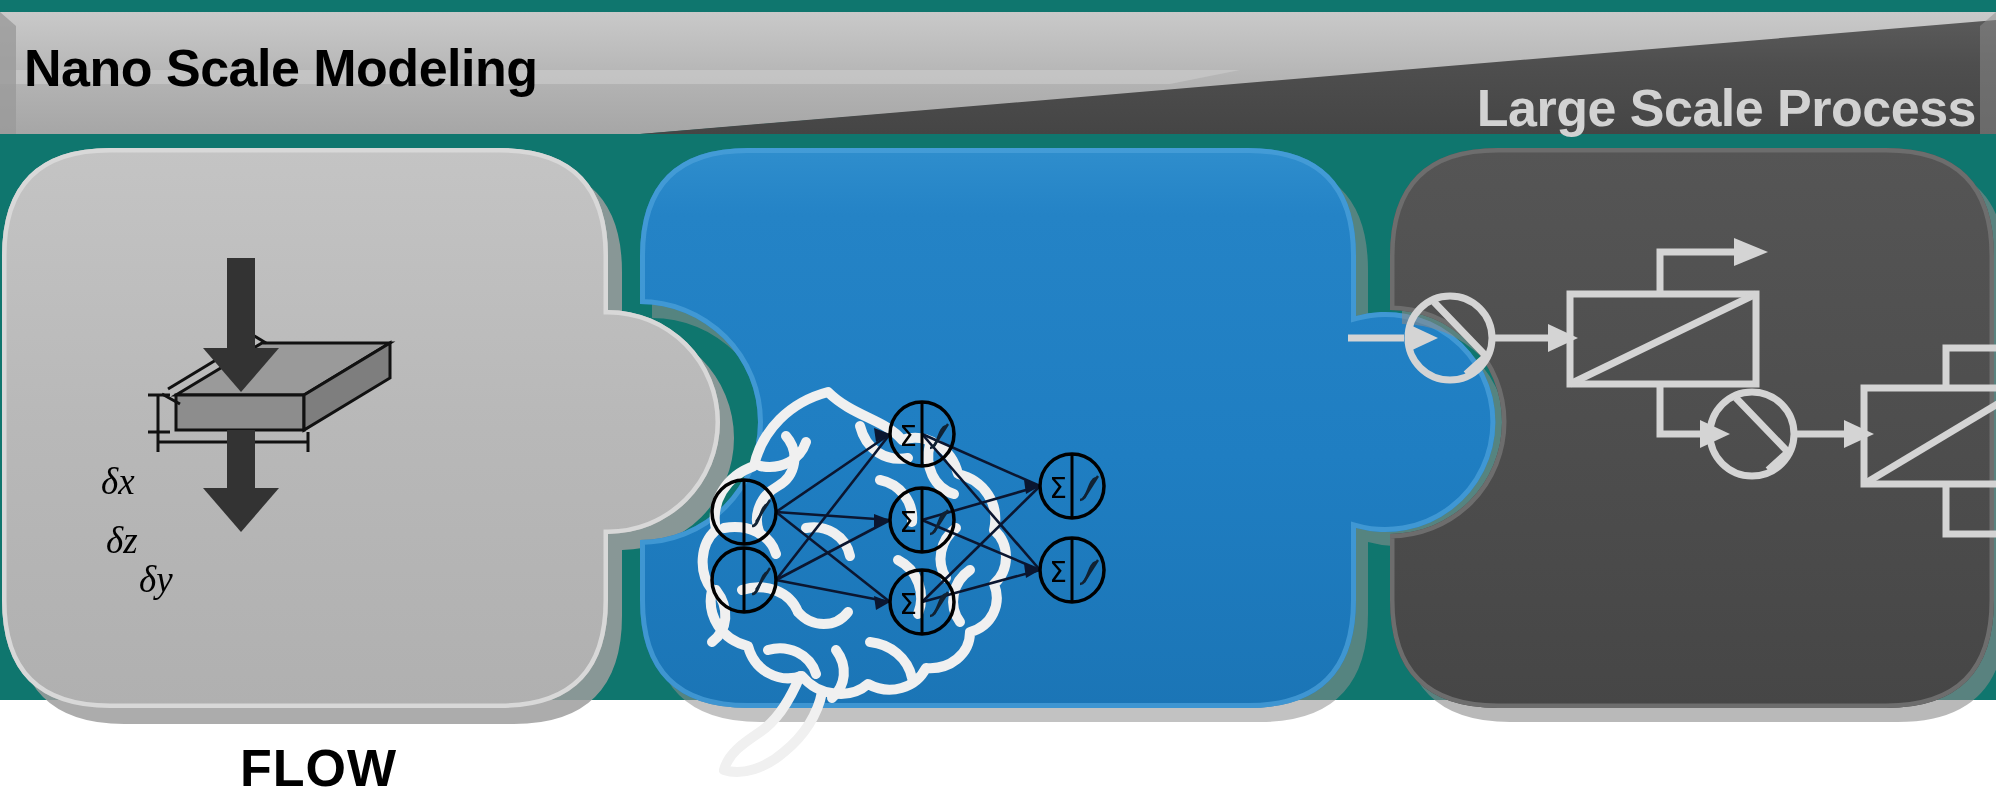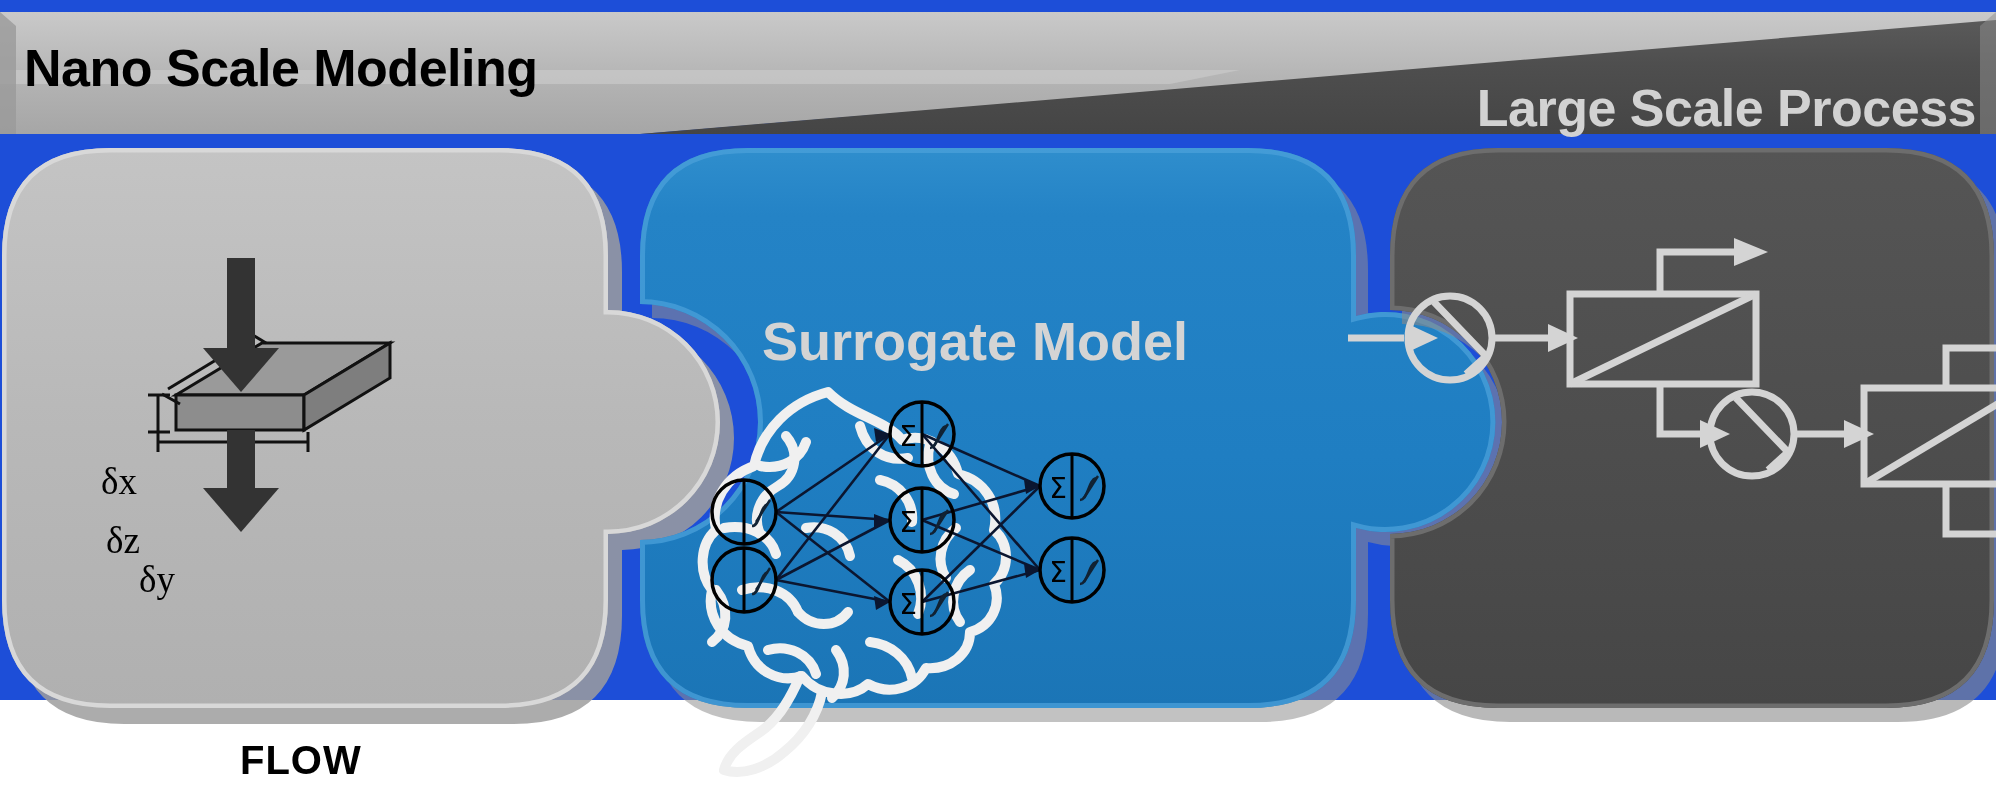--- a/index.html
+++ b/index.html
@@ -12,21 +12,21 @@
     height: 808px;
     font-family: "Liberation Sans", sans-serif;
     overflow: hidden;
     position: relative;
   }
 
   #stage {
     position: relative;
     width: 1996px;
     height: 700px;
-    background: #1d4ed8;
+    background: #0f766e;
   }
 
   
   .banner {
     position: absolute;
     left: 0px;
     top: 12px;
     width: 1996px;
     height: 122px;
   }
@@ -72,30 +72,31 @@
   }
   #center-panel-title {
     left: 762px;
     top: 180px;
   }
 
   .flow-label {
     position: absolute;
     left: 240px;
     top: 608px;
-    font-size: 40px;
+    font-size: 52px;
     font-weight: bold;
     color: #000000;
     letter-spacing: 1px;
     font-family: "Liberation Sans", sans-serif;
   }
 
   .delta-label {
     position: absolute;
     font-family: "Liberation Serif", serif;
+    font-style: italic;
     font-size: 37px;
     color: #000000;
     white-space: nowrap;
   }
   #delta-x-label { left: 101px; top: 330px; }
   #delta-z-label { left: 74px; top: 389px; margin-left: 32px; }
   #delta-y-label { left: 139px; top: 428px; }
 </style>
 </head>
 <body>
@@ -442,21 +443,20 @@
           <polygon points="1548,194 1548,222 1578,208"></polygon>
           <polygon points="1700,290 1700,318 1730,304"></polygon>
           <polygon points="1844,290 1844,318 1874,304"></polygon>
           <polygon points="1734,108 1734,136 1768,122"></polygon>
           <polygon points="2000,204 2000,232 2034,218"></polygon>
           <polygon points="2000,390 2000,418 2034,404"></polygon>
         </g>
       </g>
     </svg>
 
-    <div class="panel-title" id="center-panel-title">Surrogate Model</div>
 
     <div class="delta-label" id="delta-x-label">δx</div>
     <div class="delta-label" id="delta-z-label">δz</div>
     <div class="delta-label" id="delta-y-label">δy</div>
 
     <div class="flow-label">FLOW</div>
   </div>
 
 </div>
 

